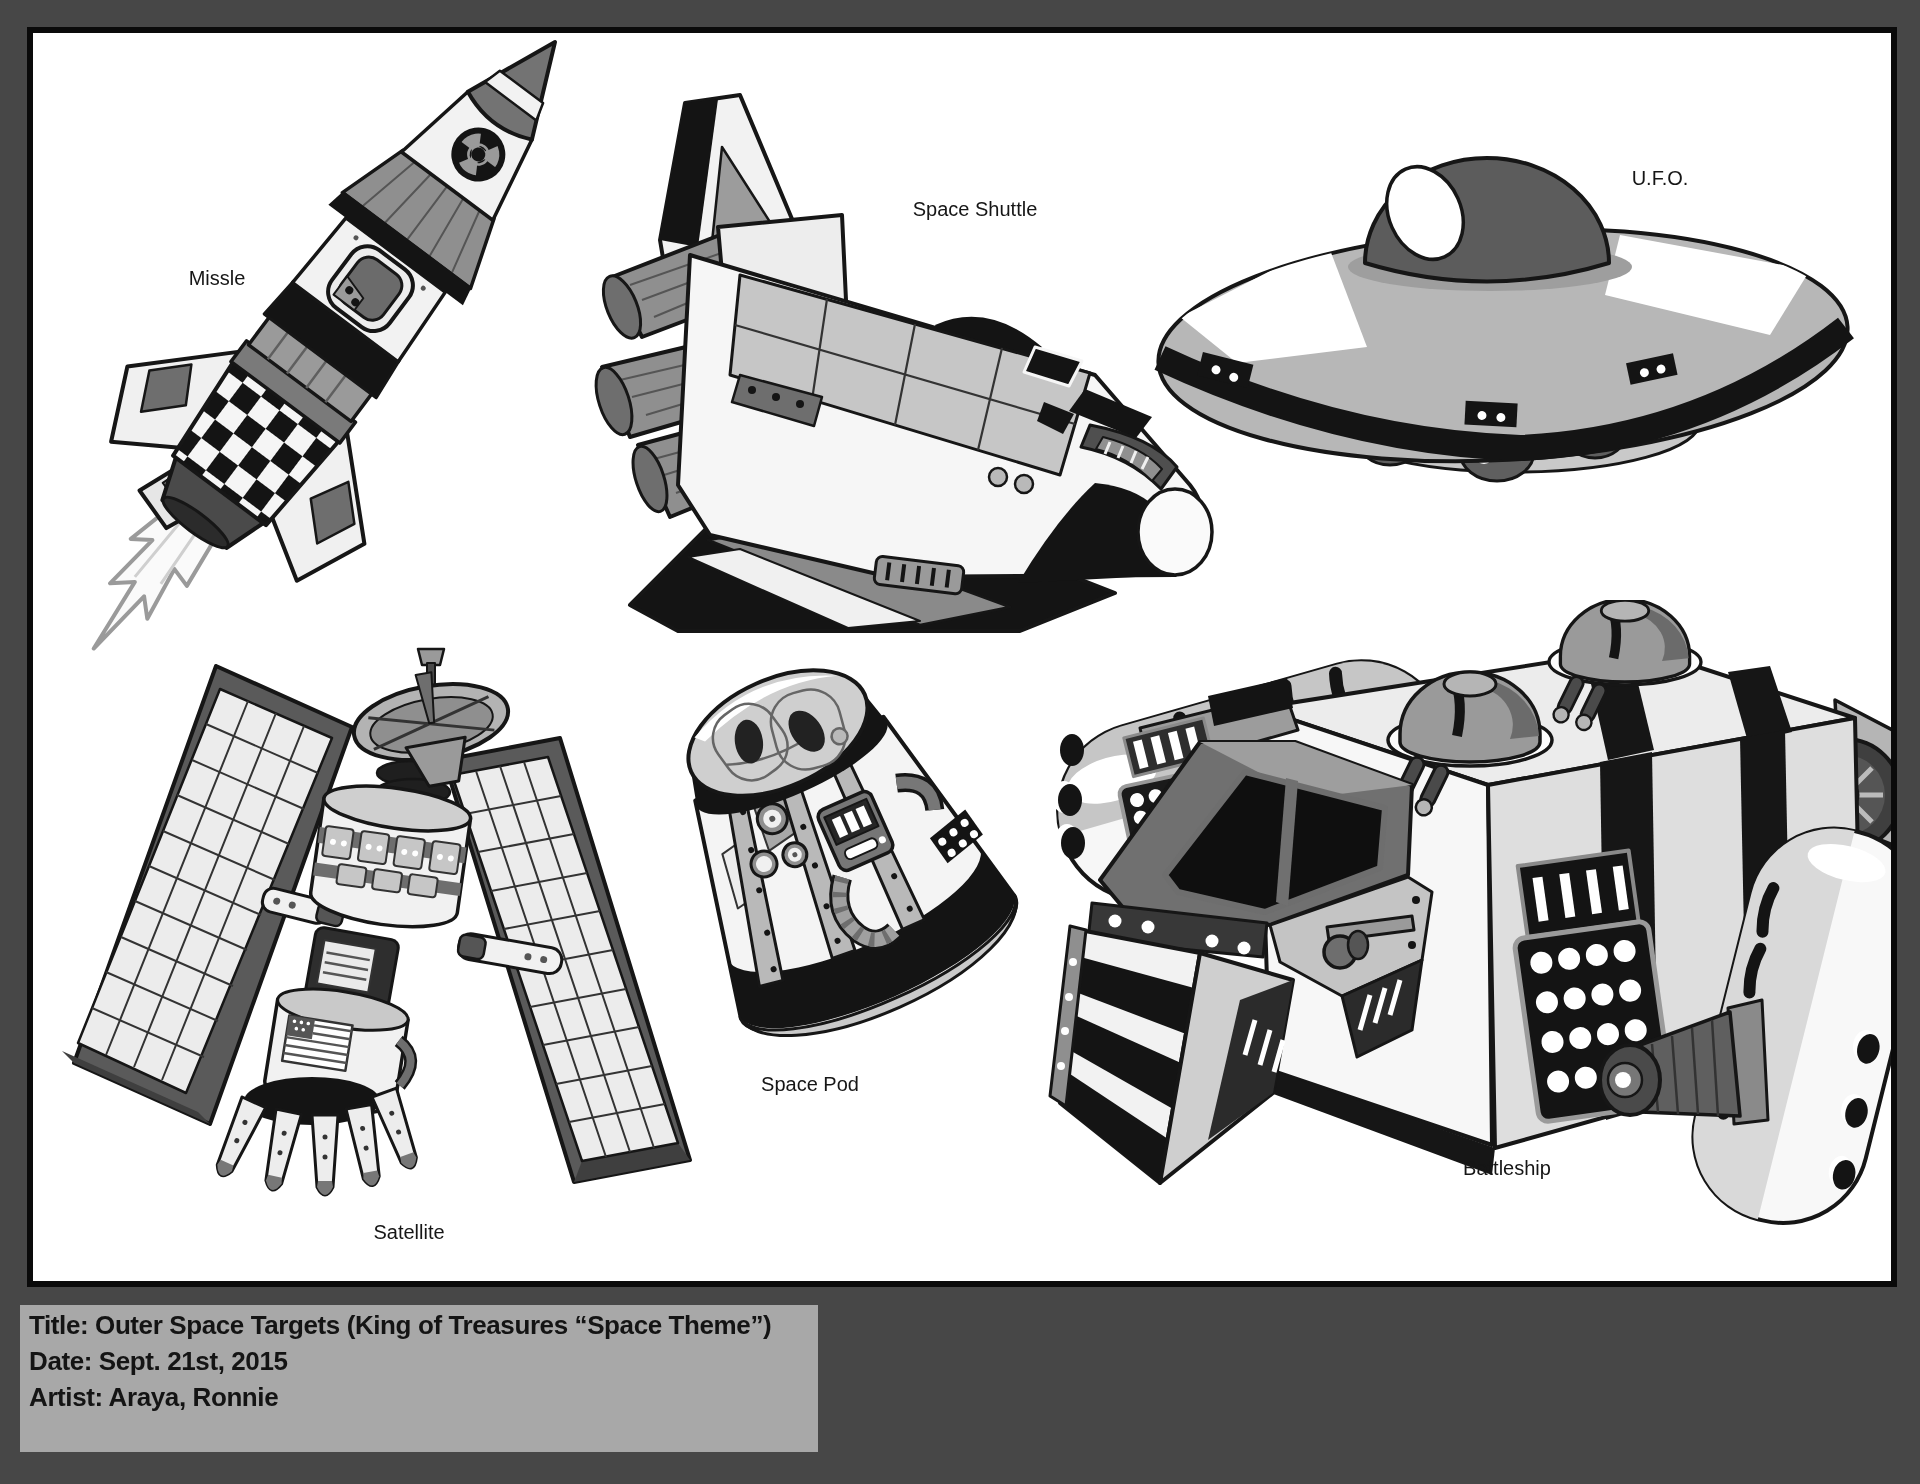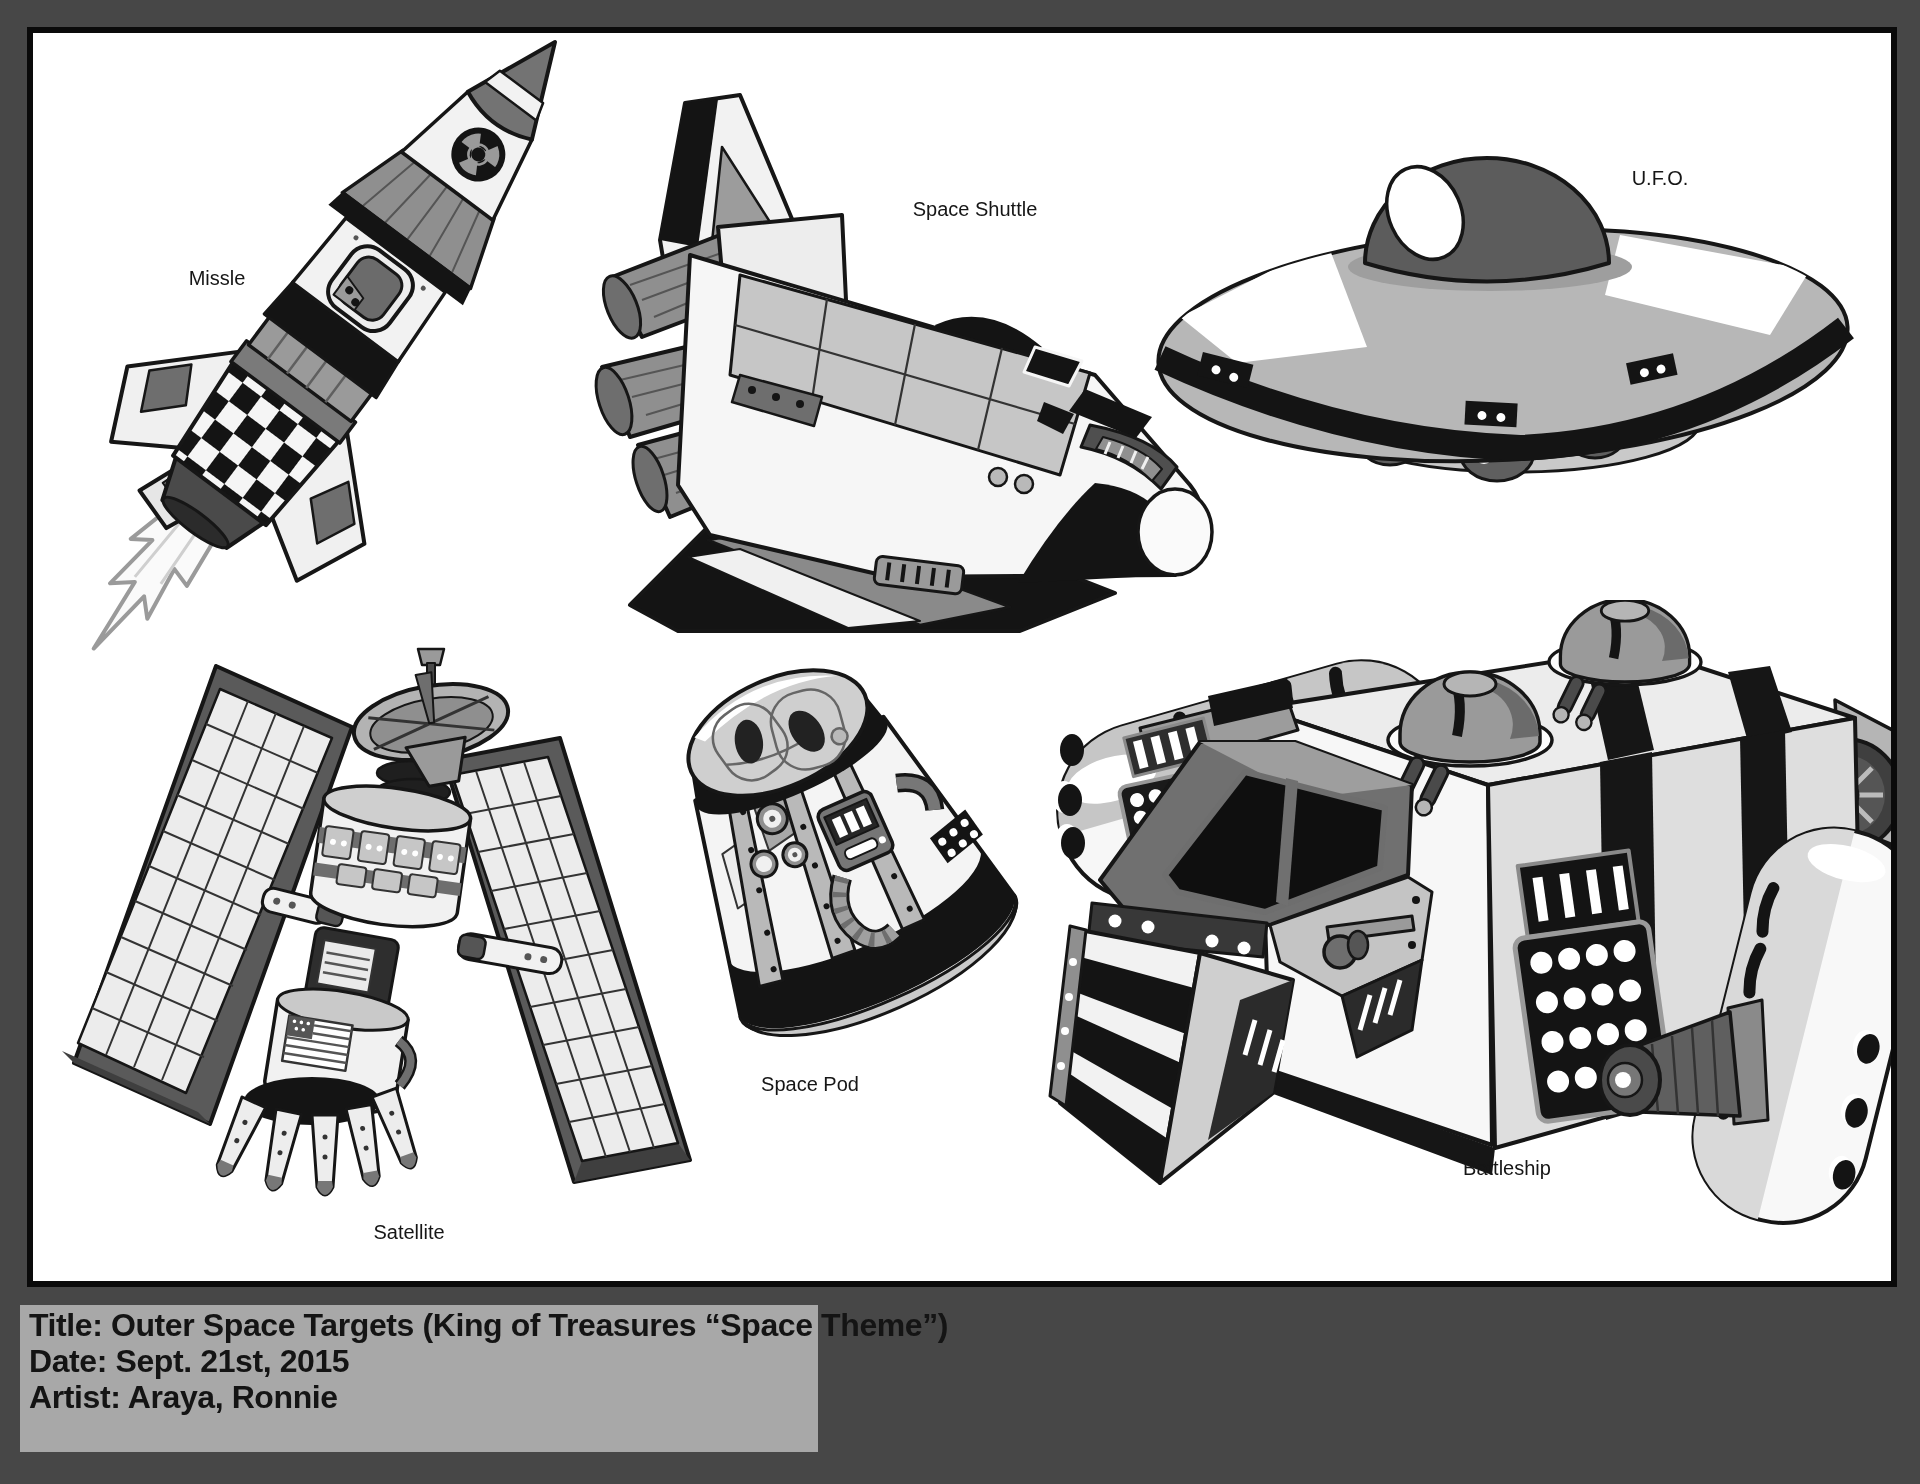--- a/index.html
+++ b/index.html
@@ -24,21 +24,21 @@
     white-space:nowrap;letter-spacing:0;
   }
   .info-box{
     position:absolute;left:20px;top:1305px;
     width:798px;height:147px;
     background:#a8a8a8;
     box-sizing:border-box;
     padding:2px 0 0 9px;
   }
   .info-line{
-    font-size:32px;font-weight:bold;color:#141414;
+    font-size:26px;font-weight:bold;color:#141414;
     line-height:36px;letter-spacing:-0.4px;white-space:nowrap;
   }
   svg *{vector-effect:none;}
 </style>
 </head>
 <body>
 
 <div class="artboard">
 
   <svg class="illus" style="left:7px;top:2px;" width="610" height="620" viewBox="0 0 610 620">

